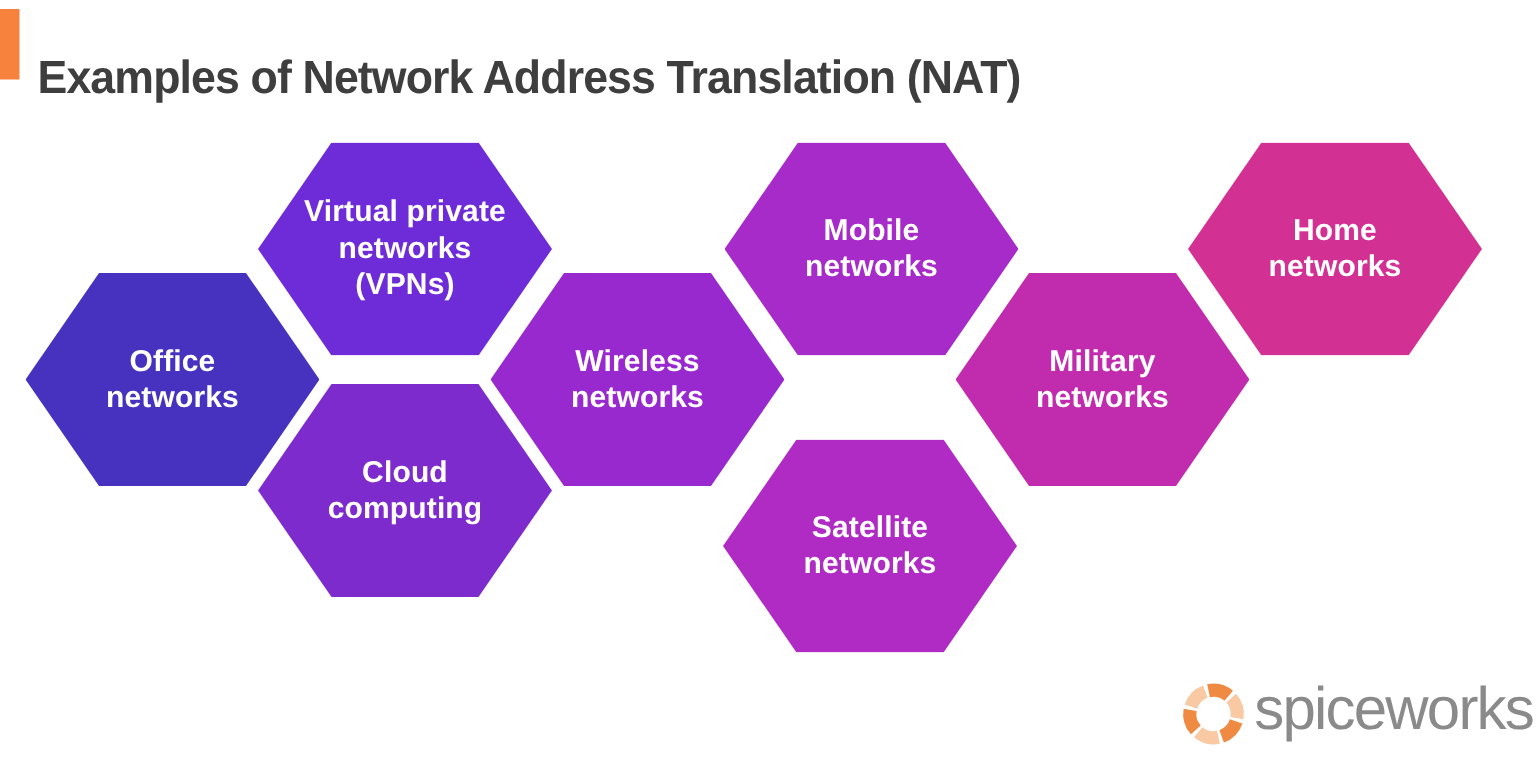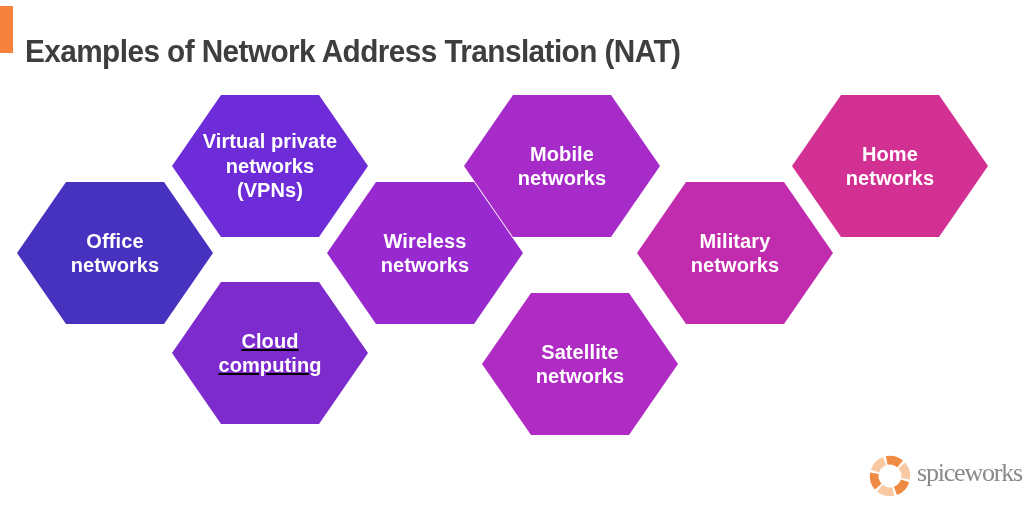--- a/index.html
+++ b/index.html
@@ -48,45 +48,44 @@
   .hex-label {
     color: #ffffff;
     font-size: 20px;
     font-weight: 700;
     line-height: 1.22;
     white-space: pre-line;
     letter-spacing: 0.1px;
   }
   .hex-office    { left: 17px;  top: 182px; }
   .hex-vpn       { left: 172px; top: 95px;  }
-  .hex-cloud     { left: 172px; top: 282px; text-decoration: underline; }
+  .hex-cloud     { left: 172px; top: 256px; }
   .hex-wireless  { left: 327px; top: 182px; }
-  .hex-mobile    { left: 464px; top: 95px;  }
+  .hex-mobile    { left: 483px; top: 95px;  }
   .hex-satellite { left: 482px; top: 266px; }
   .hex-military  { left: 637px; top: 182px; }
   .hex-home      { left: 792px; top: 95px;  }
   .hex-iot       { left: 793px; top: 266px; }
 
   
   .brand {
     position: absolute;
     right: 12px; bottom: 10px;
     display: flex;
     align-items: center;
     gap: 5px;
   }
   .brand-icon { width: 44px; height: 46px; }
   .brand-text {
-    font-size: 26px;
+    font-size: 40px;
     font-weight: 400;
     color: #8A8A8A;
     letter-spacing: -1.2px;
     line-height: 1;
     padding-bottom: 6px;
-    font-family: Liberation Serif, serif;
   }
 </style>
 </head>
 <body>
 
 <div class="canvas">
 
   <div class="accent-bar" style="background: rgb(246, 130, 61);"></div>
   <h1 class="page-title" style="color: rgb(62, 62, 62);">Examples of Network Address Translation (NAT)</h1>
 

